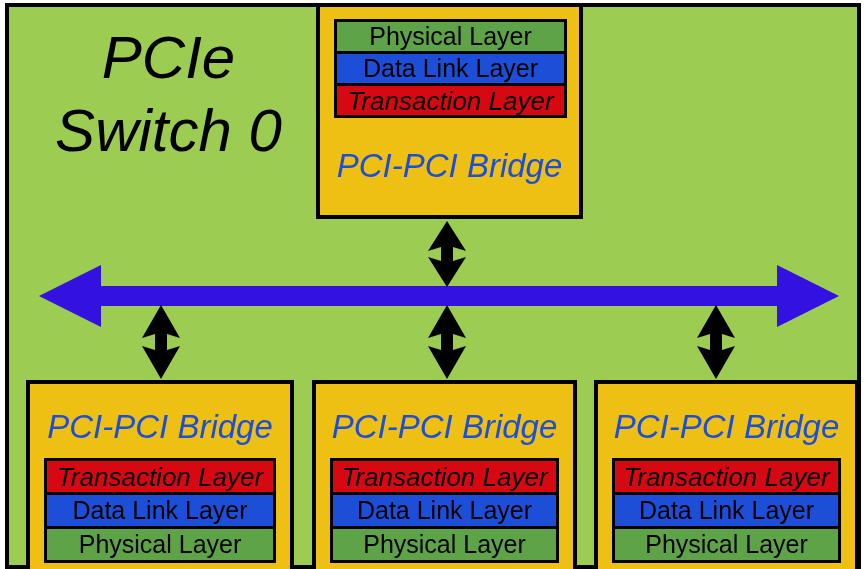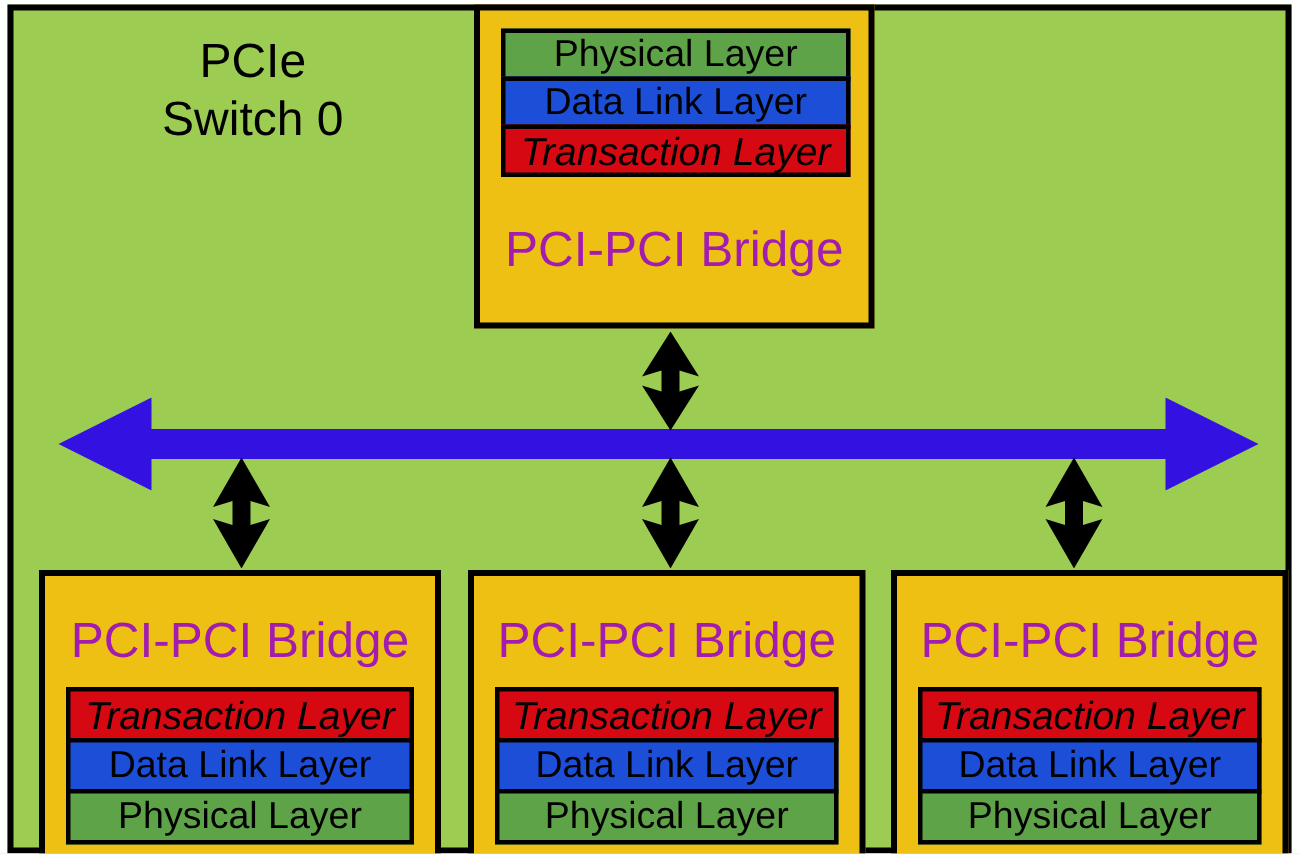--- a/index.html
+++ b/index.html
@@ -25,37 +25,39 @@
     background: #9ccc52;
     border: 4px solid #000000;
     box-sizing: border-box;
   }
   #switch-title {
     position: absolute;
     left: 22px;
     top: 14px;
     width: 275px;
     text-align: center;
-    font-size: 32px;
+    font-size: 60px;
     line-height: 1.22;
     color: #000000;
     white-space: pre-line;
+    font-style: italic;
   }
   
   .bridge {
     position: absolute;
     background: #eec014;
     border: 4px solid #000000;
     box-sizing: border-box;
   }
   .bridge-label {
     font-size: 33px;
-    color: #a21caf;
+    color: #1d4ed8;
     text-align: center;
     line-height: 1.0;
+    font-style: italic;
   }
   .layer-stack {
     display: flex;
     flex-direction: column;
   }
   .layer {
     border: 3px solid #000000;
     box-sizing: border-box;
     text-align: center;
     color: #000000;

